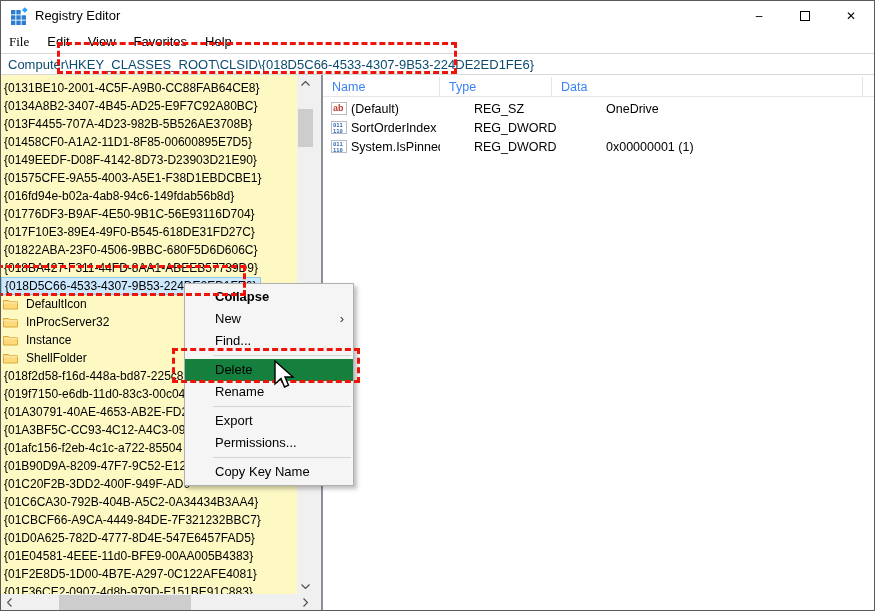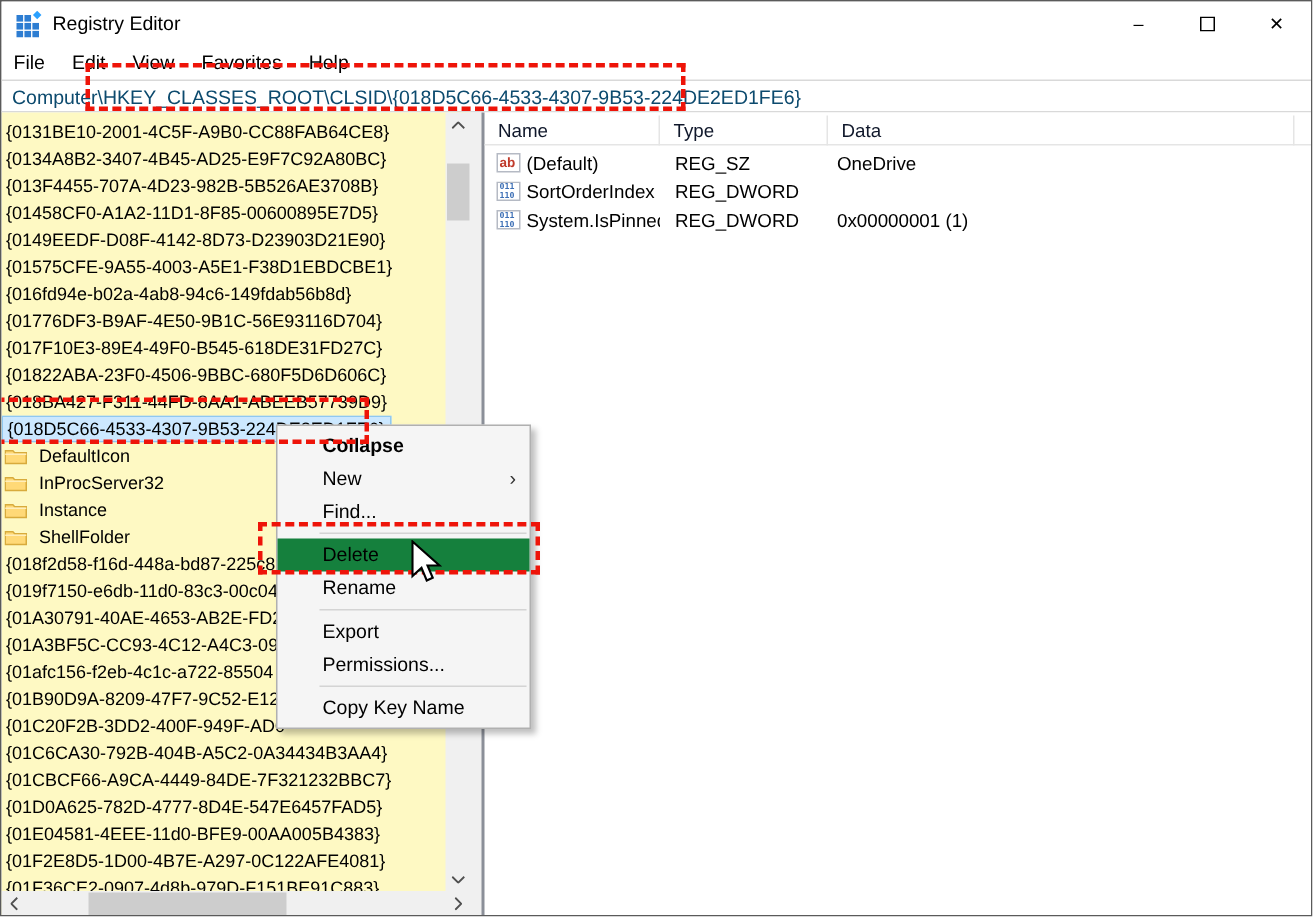--- a/index.html
+++ b/index.html
@@ -14,21 +14,21 @@
   .app-icon { position:absolute; left:9px; top:6px; width:18px; height:18px; }
   .title-text { position:absolute; left:34px; top:7px; font-size:13px; color:#000; }
   .winbtn { position:absolute; top:0; width:46px; height:30px; display:flex;
             align-items:center; justify-content:center; font-size:12px; color:#000; }
   .winbtn.min { right:92px; } .winbtn.max { right:46px; } .winbtn.close { right:0; }
 
   
   .menubar { position:absolute; left:0; top:30px; width:100%; height:22px; background:#fff;
              display:flex; align-items:center; padding-left:8px; }
   .menubar .mitem { font-size:13px; color:#000; padding:2px 9px 3px 9px; }
-  .menubar .mitem:first-child { padding-left:0; }
+  .menubar .mitem:first-child { padding-left:0;font-family:Liberation Serif, serif; }
 
   
   .addressbar { position:absolute; left:0; top:52px; width:875px; height:22px;
                 border-top:1px solid #d9d9d9; border-bottom:1px solid #d9d9d9; background:#fff; }
   .addressbar input { position:absolute; left:0; top:0; width:100%; height:100%; border:0;
                       outline:none; font-family:"Liberation Sans",sans-serif; font-size:13px;
                       color:#0c4a6e; padding-left:7px; background:transparent; }
 
   
   .main { position:absolute; left:0; top:74px; width:875px; height:536px; }
@@ -54,27 +54,27 @@
   .hscroll .left { left:0; } .hscroll .right { right:0; }
   .hthumb { position:absolute; left:58px; top:1px; width:132px; height:15px; background:#cdcdcd; }
 
   .splitter { position:absolute; left:313px; top:0; width:8px; height:536px; background:#f0f0f0;
               border-right:1px solid #8b8f98; }
 
   .listpane { position:absolute; left:321px; top:0; width:553px; height:536px; background:#fff;
               border-left:1px solid #8b8f98; }
   .listheader { position:absolute; left:0; top:2px; width:100%; height:20px;
                 border-bottom:1px solid #e5e5e5; }
-  .hcol { position:absolute; top:0; height:20px; line-height:20px; font-size:12.5px; color:#0f172a;
+  .hcol { position:absolute; top:0; height:20px; line-height:20px; font-size:12.5px; color:#3b82f6;
           padding-left:9px; border-right:1px solid #e5e5e5; }
   .hcol.c0 { left:0;   width:117px; }
   .hcol.c1 { left:117px; width:112px; }
   .hcol.c2 { left:229px; width:311px; }
   .listrows { position:absolute; left:0; top:24px; width:100%; }
-  .lrow { height:19px; display:flex; align-items:center; font-size:12.5px; color:#000; }
+  .lrow { height:19px; display:flex; align-items:center; font-size:12.5px; color:#000;gap:24px; }
   .lrow .cell { overflow:hidden; white-space:nowrap; }
   .lrow .c-name { width:117px; display:flex; align-items:center; padding-left:8px; }
   .lrow .c-type { width:112px; padding-left:10px; }
   .lrow .c-data { flex:1; padding-left:6px; }
   .vicon { width:16px; height:13px; margin-right:4px; flex:0 0 auto; position:relative;
            background:#fff; border:1px solid #b5bac4; }
   .vicon .txt { position:absolute; left:1px; top:0; font-size:8px; line-height:6px;
                 font-weight:bold; letter-spacing:0; }
   .vicon.string .txt { color:#c03a2b; font-size:9px; line-height:11px; }
   .vicon.dword .txt { color:#3b6eb5; font-family:"DejaVu Sans Mono",monospace; font-size:5.5px; }

